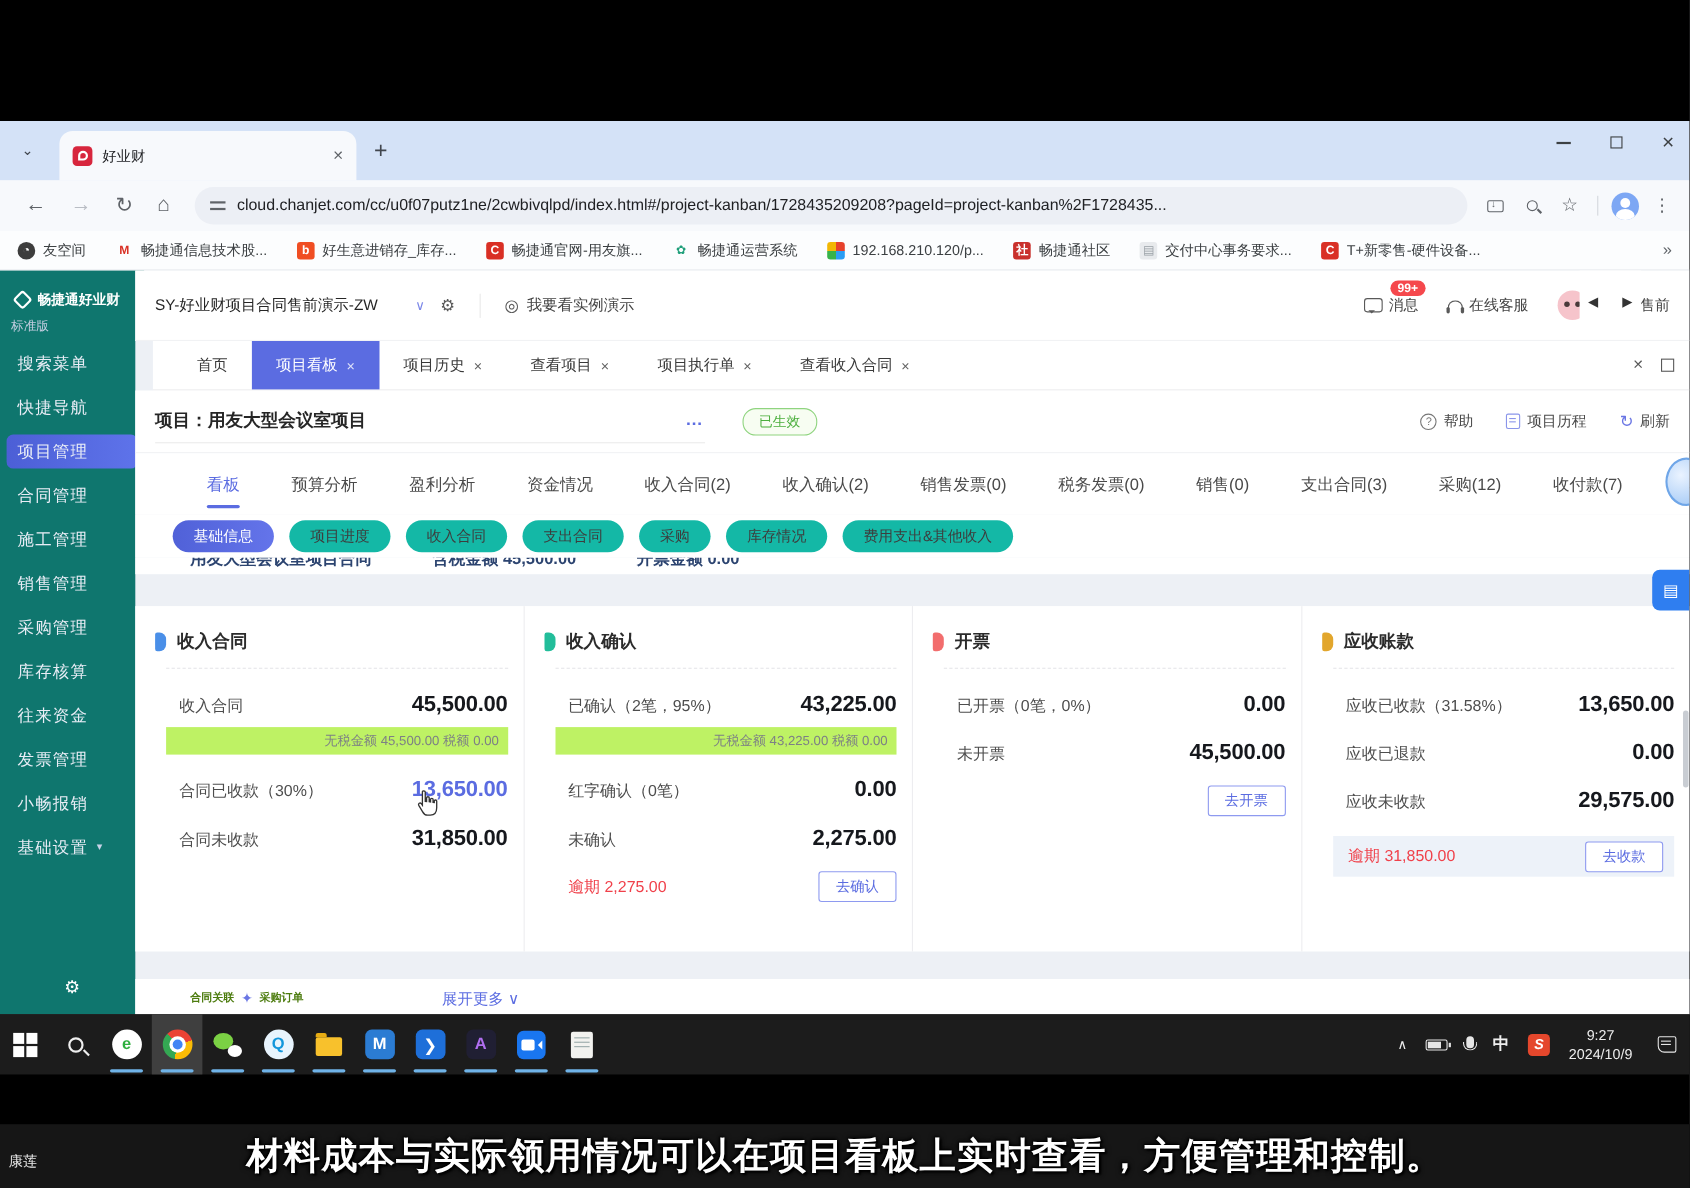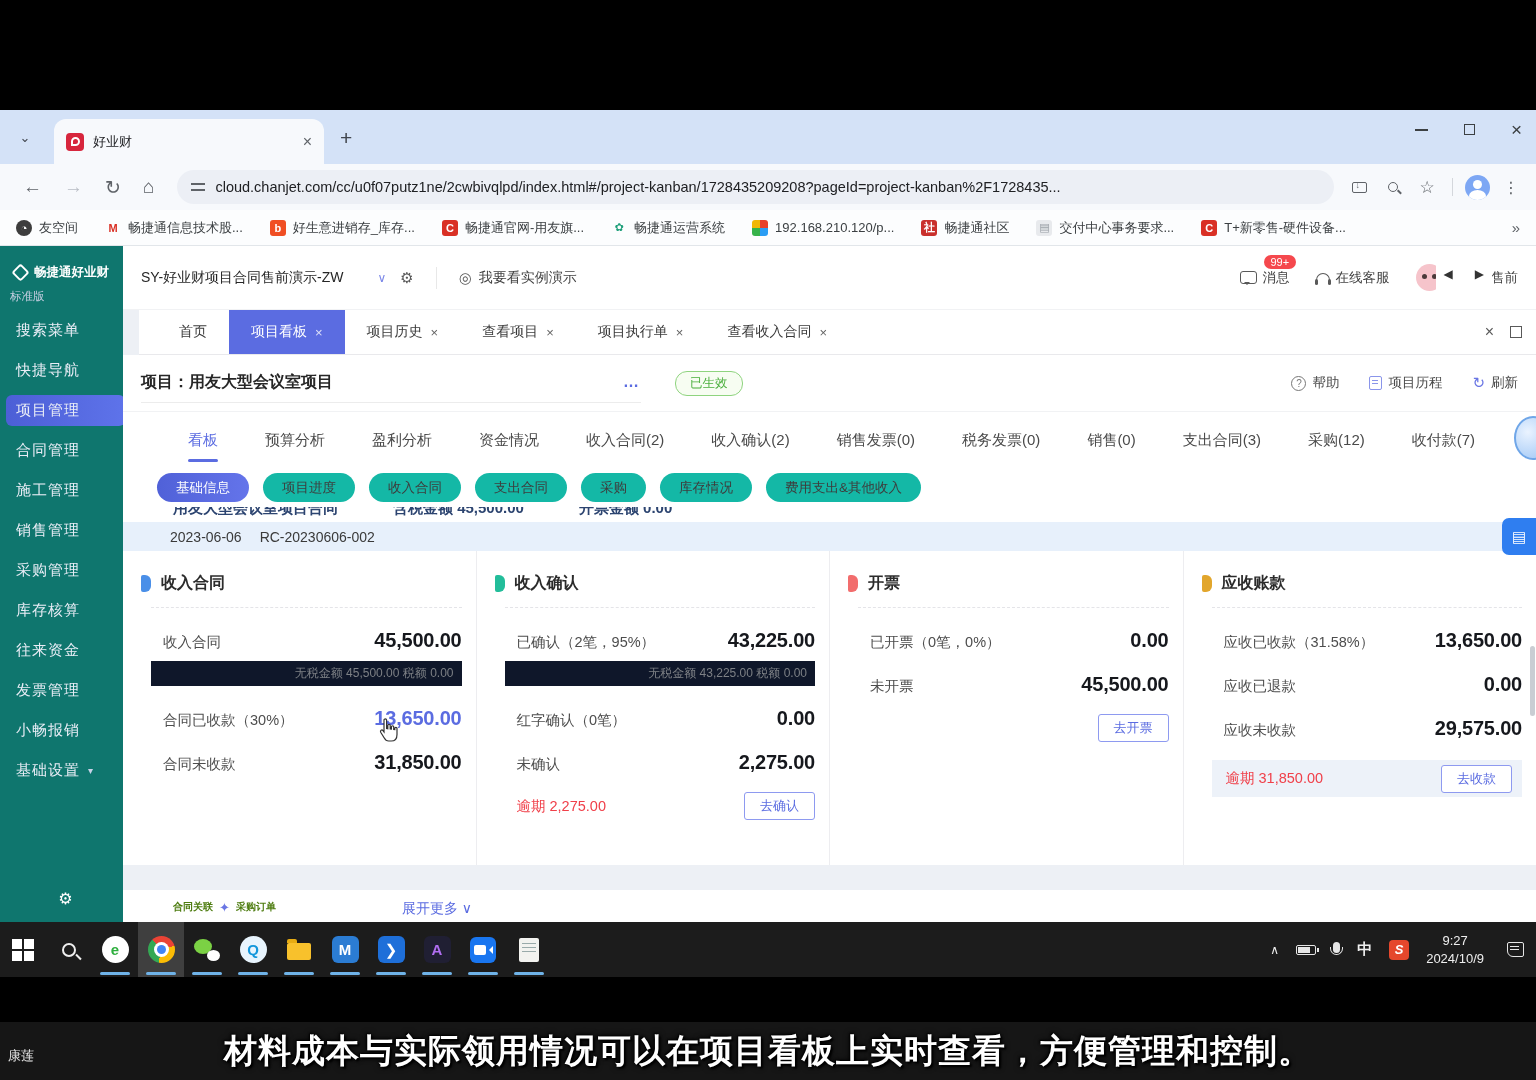--- a/index.html
+++ b/index.html
@@ -67,21 +67,21 @@
   .ws-name { font-size:14px; color:#262626; }
   .ws-caret { color:#7b87e8; font-size:12px; margin:0 14px 0 34px; }
   .i-gear-sm { font-size:15px; color:#595959; }
   .ws-divider { width:1px; height:22px; background:#e8e8e8; margin:0 22px; }
   .demo-link { display:flex; align-items:center; gap:7px; font-size:14px; color:#434343; }
   .i-globe { font-size:15px; color:#595959; }
   .ws-right { margin-left:auto; display:flex; align-items:center; gap:26px; }
   .msg-wrap { position:relative; display:flex; align-items:center; gap:6px; font-size:13.5px; color:#434343; }
   .i-bubble { width:17px; height:13px; border:1.5px solid #595959; border-radius:3px; position:relative; }
   .i-bubble:after { content:""; position:absolute; left:3px; bottom:-5px; border:3px solid transparent; border-top-color:#595959; }
-  .badge-99 { position:absolute; top:-14px; left:24px; background:#f5484d; color:#fff; font-size:11px; font-weight:normal; border-radius:9px; padding:1px 7px; }
+  .badge-99 { position:absolute; top:-14px; left:24px; background:#f5484d; color:#fff; font-size:11px; font-weight:bold; border-radius:9px; padding:1px 7px; }
   .i-headset { width:14px; height:9px; border:1.6px solid #595959; border-bottom:none; border-radius:8px 8px 0 0; position:relative; }
   .i-headset:before,.i-headset:after { content:""; position:absolute; top:5px; width:3px; height:6px; background:#595959; border-radius:2px; }
   .i-headset:before { left:-2px; } .i-headset:after { right:-2px; }
   .user-wrap { display:flex; align-items:center; gap:8px; font-size:13.5px; color:#434343; }
   .i-robot { width:27px; height:27px; border-radius:50%; background:#f6c4cb; position:relative; }
   .i-robot:before { content:""; position:absolute; left:6px; top:10px; width:5px; height:5px; border-radius:50%; background:#4a3a3a; }
   .i-robot:after { content:""; position:absolute; right:6px; top:10px; width:5px; height:5px; border-radius:50%; background:#4a3a3a; }
 
   #tabstrip { position:absolute; left:0; top:64px; right:0; height:45px; background:#fff; border-bottom:1px solid #e9e9ec; display:flex; align-items:stretch; padding-left:18px;margin-left:16px; }
   .ts-tab { display:flex; align-items:center; gap:8px; padding:0 22px; font-size:14px; color:#3a3a3a; }
@@ -121,21 +121,21 @@
   .card-col { flex:1; border-right:1px solid #ededf0; padding:22px 14px 0 28px; position:relative; }
   .card-col:last-child { border-right:none; }
   .card-head { display:flex; align-items:center; gap:10px; margin-left:-10px; }
   .card-marker { width:10px; height:17px; border-radius:2px 6px 6px 2px; }
   .card-title { font-size:16px; font-weight:bold; color:#2b2b2b; }
   .card-dash { border-bottom:1px dashed #e4e4e8; margin-top:13px; }
   .kv { display:flex; align-items:baseline; justify-content:space-between; margin-top:21px; padding-left:12px; }
   .kv .lbl { font-size:14.5px; color:#4d4d4d; }
   .kv .val { font-size:20px; font-weight:bold; color:#16181d; letter-spacing:-.2px; }
   .kv .val.link { color:#5b6ce1; }
-  .strip { margin-top:9px; height:25px; background:#0f172a; display:flex; align-items:center; justify-content:flex-end; padding-right:8px; font-size:12px; color:#7d8085; }
+  .strip { margin-top:9px; height:25px; background:#bef264; display:flex; align-items:center; justify-content:flex-end; padding-right:8px; font-size:12px; color:#7d8085; }
   .action-row { display:flex; align-items:center; justify-content:center; margin-top:18px; padding-left:12px; }
   .action-row.bg { background:#edf2f9; height:37px; padding:0 10px 0 14px; margin-left:0; margin-top:20px; }
   .overdue { color:#f0404a; font-size:14.5px; }
   .go-btn { border:1px solid #8e9af0; color:#5b6ce1; background:#fff; font-size:13px; border-radius:3px; padding:4px 15px; white-space:nowrap; margin-left:auto; }
 
   #footer-row { position:absolute; left:0; top:644px; right:0; height:32px; background:#fff; display:flex; align-items:flex-start; padding:10px 0 0 50px; gap:6px; }
   .f-title { font-size:10px; font-weight:bold; color:#4d7c0f; }
   .f-link-ic { color:#6a76e4; font-size:13px; }
   .f-expand { margin-left:120px; color:#5b6ce1; font-size:14px; }
   .float-doc { position:absolute; right:0; top:272px; width:34px; height:37px; background:#2f7ef0; border-radius:7px 0 0 7px; display:flex; align-items:center; justify-content:center; color:#fff; font-size:15px; }
@@ -428,24 +428,20 @@
             <div class="chip">支出合同</div>
             <div class="chip">采购</div>
             <div class="chip">库存情况</div>
             <div class="chip">费用支出&amp;其他收入</div>
           </div>
         <div id="clipped-row">
             <span>用友大型会议室项目合同</span>
             <span>含税金额 45,500.00</span>
             <span>开票金额 0.00</span>
           </div>
-        <div id="rc-row">
-          <span>2023-06-06</span>
-          <span>RC-20230606-002</span>
-        </div>
 
         <div id="cards">
             <div class="card-col">
               <div class="card-head">
                 <span class="card-marker" style="background: rgb(74, 143, 232);"></span>
                 <span class="card-title">收入合同</span>
               </div>
               <div class="card-dash"></div>
               <div class="kv">
                 <span class="lbl">收入合同</span>

